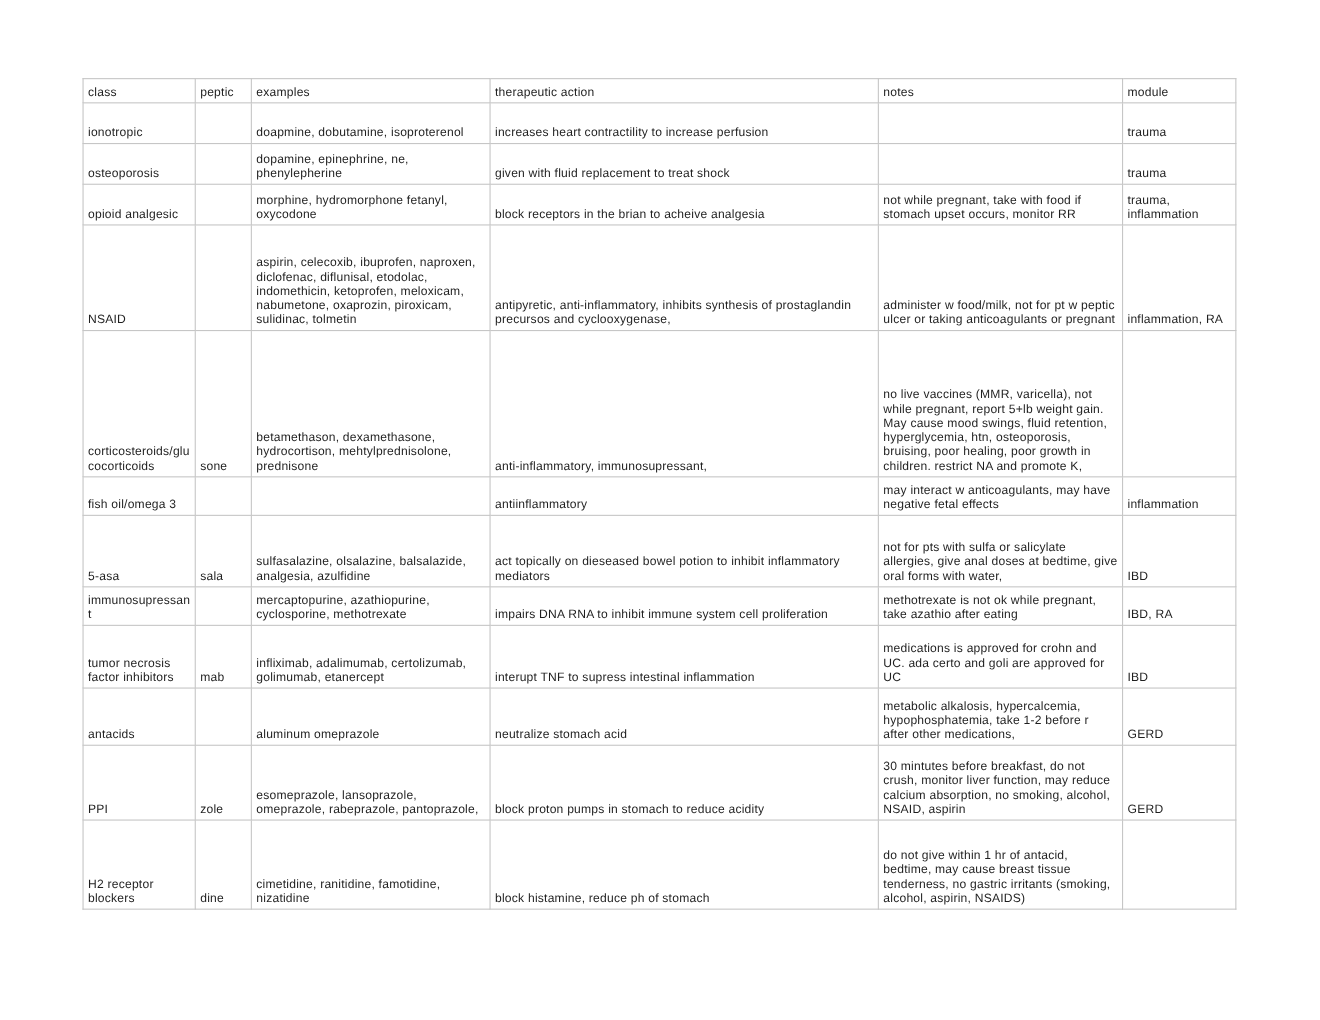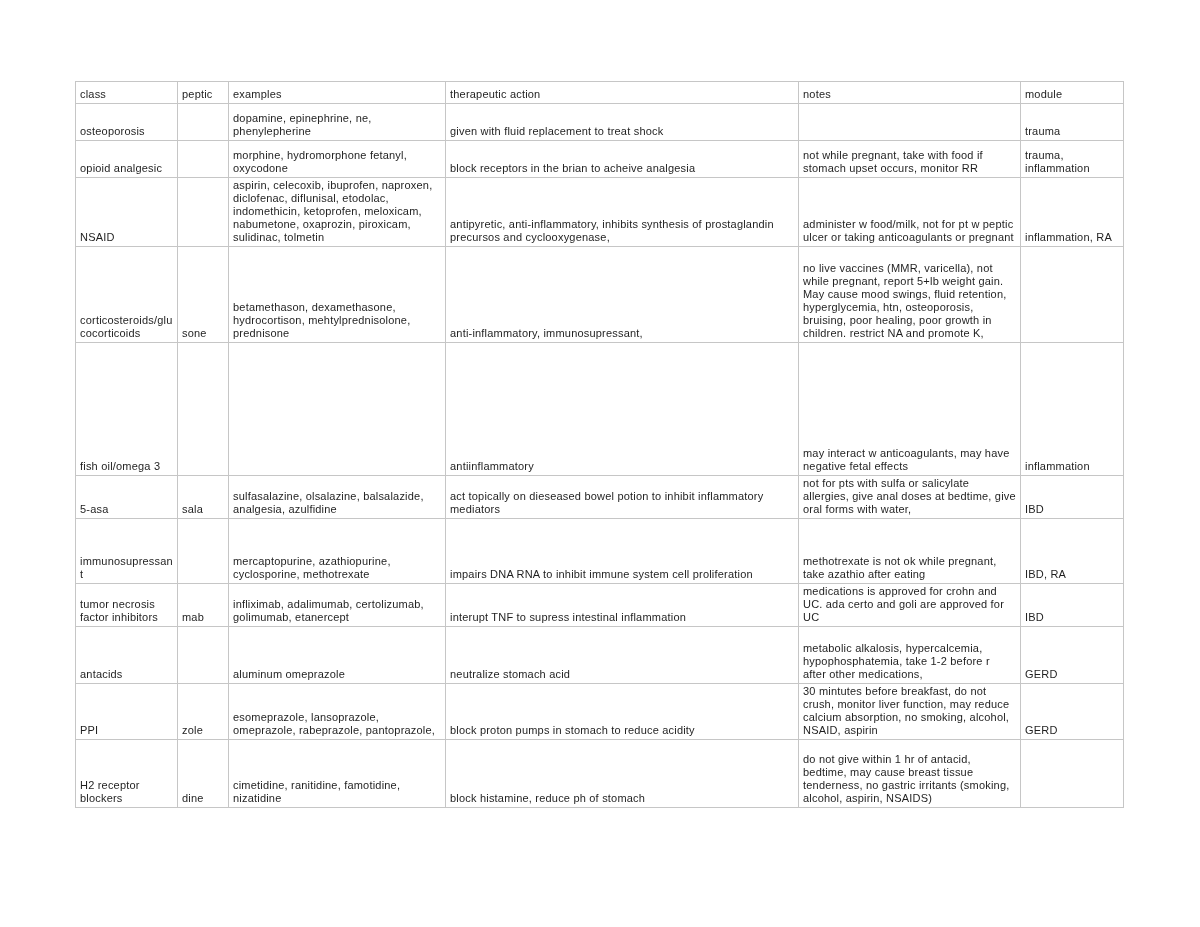--- a/index.html
+++ b/index.html
@@ -10,21 +10,21 @@
   body {
     width: 1200px;
     height: 927px;
     position: relative;
     font-family: "Liberation Sans", "DejaVu Sans", sans-serif;
     color: #1f1f1f;
   }
   .sheet-table {
     position: absolute;
     left: 75px;
-    top: 81px;
+    top: 71px;
     width: 1048px;
     border-collapse: collapse;
     table-layout: fixed;
     font-size: 11px;
     line-height: 13px;
     letter-spacing: 0.2px;
     padding-left: 32px;
   }
   .sheet-table td, .sheet-table th {
     border: 1px solid #c6c6c6;
@@ -71,20 +71,28 @@
     <tr>
       <th>class</th>
       <th>peptic</th>
       <th>examples</th>
       <th>therapeutic action</th>
       <th>notes</th>
       <th>module</th>
     </tr>
   </thead>
   <tbody>
+    <tr>
+      <td>ionotropic</td>
+      <td></td>
+      <td>doapmine, dobutamine, isoproterenol</td>
+      <td>increases heart contractility to increase perfusion</td>
+      <td></td>
+      <td>trauma</td>
+    </tr>
     <tr>
       <td>osteoporosis</td>
       <td></td>
       <td>dopamine, epinephrine, ne, phenylepherine</td>
       <td>given with fluid replacement to treat shock</td>
       <td></td>
       <td>trauma</td>
     </tr>
     <tr>
       <td>opioid analgesic</td>

